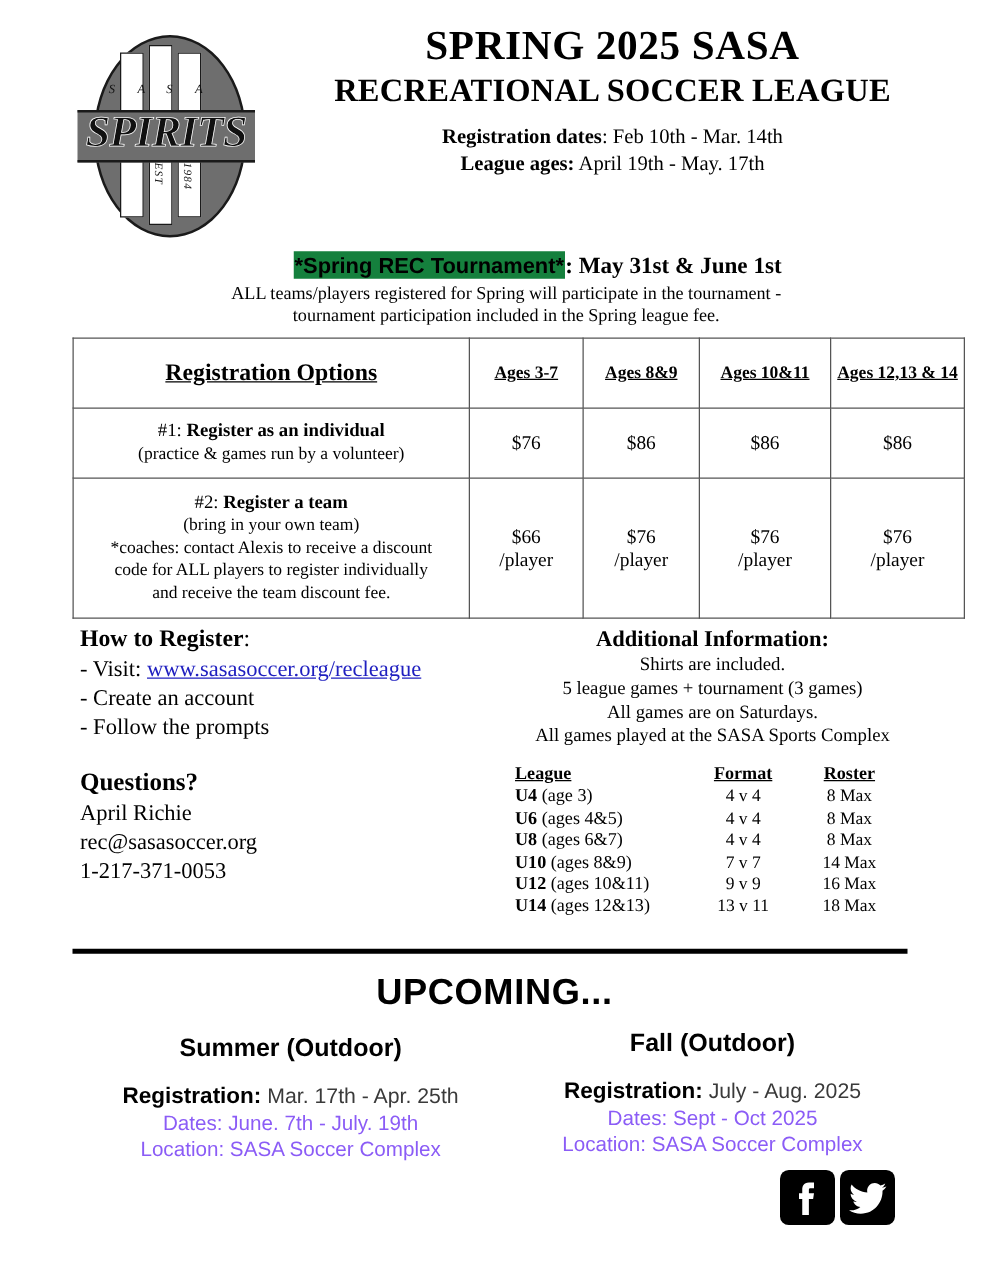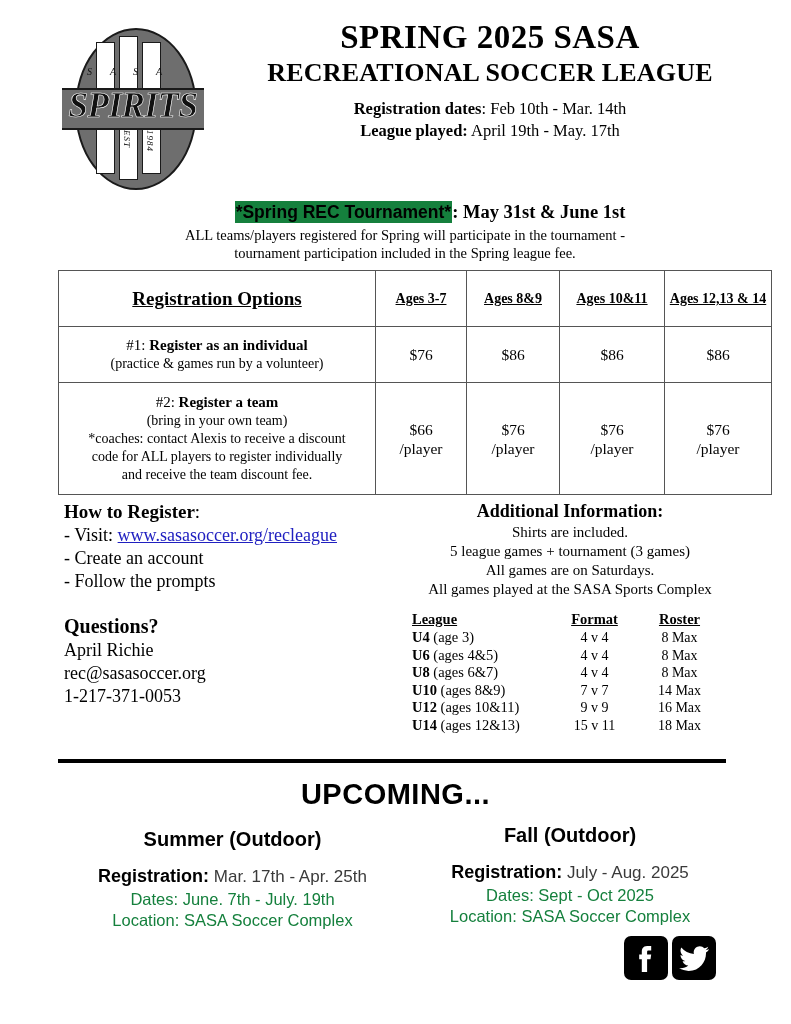--- a/index.html
+++ b/index.html
@@ -314,21 +314,21 @@
   .season-reg {
     font-size: 17px;
     line-height: 24px;
     margin-top: 12px;
     color: #3a3a3a;
   }
   .season-reg b { font-weight: bold; color: #000000; font-size: 18px; }
   .season-line {
     font-size: 16.5px;
     line-height: 21px;
-    color: #15803d;
+    color: #8b5cf6;
   }
 
   
   .social {
     position: absolute;
     left: 624px; top: 936px;
     display: flex;
     gap: 4px;
   }
   .sq {
@@ -359,21 +359,21 @@
     <div class="logo-band"></div>
     <div class="logo-est" style="left:60px; top:106px;">EST</div>
     <div class="logo-est" style="left:83px; top:106px;">1984</div>
     <div class="logo-spirits">SPIRITS</div>
   </div>
 
   <div class="title-block">
     <div class="title-1">SPRING 2025 SASA</div>
     <div class="title-2">RECREATIONAL SOCCER LEAGUE</div>
     <div class="dates-line"><b>Registration dates</b><span>: Feb 10th - Mar. 14th</span></div>
-    <div class="dates-line second"><b>League played:</b><span> April 19th - May. 17th</span></div>
+    <div class="dates-line second"><b>League ages:</b><span> April 19th - May. 17th</span></div>
   </div>
 
   <div class="tourn-line">
     <span class="tourn-hl">*Spring REC Tournament*</span><span class="tourn-rest">: May 31st &amp; June 1st</span>
   </div>
   <div class="tourn-sub">
     <div>ALL teams/players registered for Spring will participate in the tournament -</div>
     <div>tournament participation included in the Spring league fee.</div>
   </div>
 </div>
@@ -492,21 +492,21 @@
     <td class="lt-c1 lt-val">7 v 7</td>
     <td class="lt-c2 lt-val">14 Max</td>
   </tr>
   <tr>
     <td class="lt-c0 lt-league"><b>U12</b><span> (ages 10&amp;11)</span></td>
     <td class="lt-c1 lt-val">9 v 9</td>
     <td class="lt-c2 lt-val">16 Max</td>
   </tr>
   <tr>
     <td class="lt-c0 lt-league"><b>U14</b><span> (ages 12&amp;13)</span></td>
-    <td class="lt-c1 lt-val">15 v 11</td>
+    <td class="lt-c1 lt-val">13 v 11</td>
     <td class="lt-c2 lt-val">18 Max</td>
   </tr>
 </tbody>
   </table>
 
 <div class="divider"></div>
 
 <div class="upcoming-title">UPCOMING...</div>
 
 <div class="season summer">

